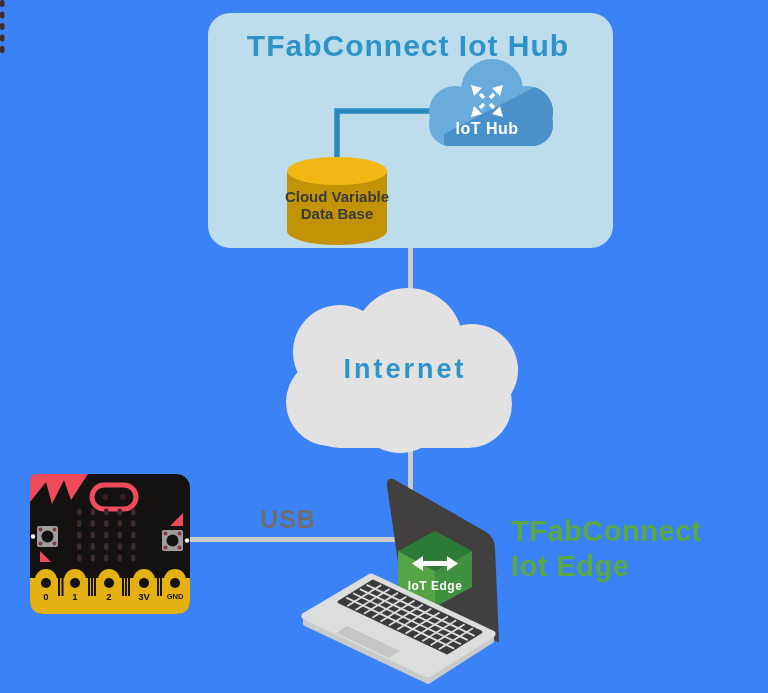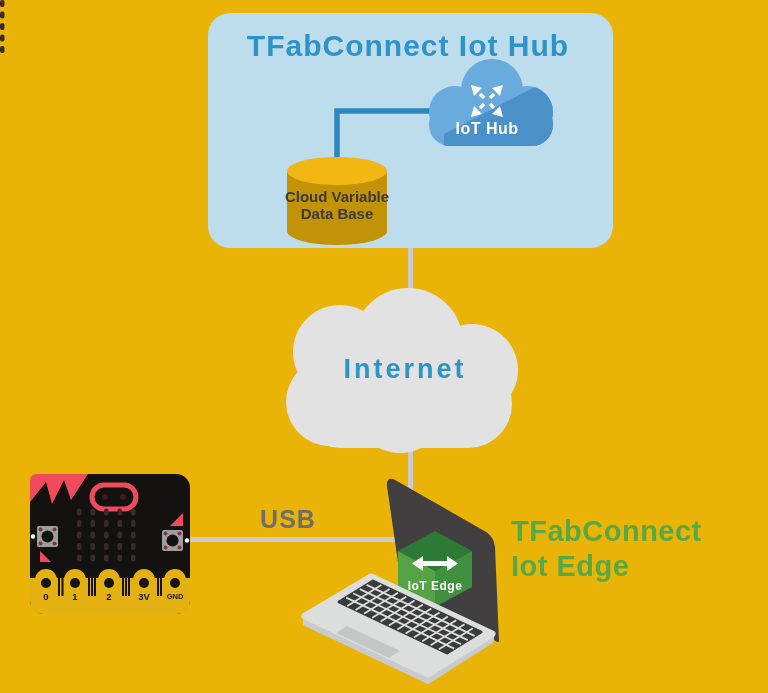--- a/index.html
+++ b/index.html
@@ -1,16 +1,16 @@
 <!DOCTYPE html>
 <html><head>
 <meta charset="utf-8">
 <style>
   html,body{margin:0;padding:0;background:#fff;}
-  .canvas{position:relative;width:768px;height:693px;background:#eab308;overflow:hidden;}
+  .canvas{position:relative;width:768px;height:693px;background:#3b82f6;overflow:hidden;}
   svg{position:absolute;left:0;top:0;}
   svg text{font-family:"Liberation Sans","DejaVu Sans",sans-serif;font-weight:bold;}
   .hub-title{font-size:30px;fill:#2e93c8;letter-spacing:1px;}
   .cloud-label{font-size:16px;fill:#ffffff;letter-spacing:0.5px;}
   .db-label{font-size:15px;fill:#3a3a3a;}
   .internet-label{font-size:27px;fill:#2e93c8;letter-spacing:3px;}
   .usb-label{font-size:25px;fill:#6e6e6e;letter-spacing:1px;}
   .edge-title{font-size:29px;fill:#58a944;letter-spacing:0.5px;}
   .cube-label{font-size:12px;fill:#ffffff;letter-spacing:0.5px;}
   .pin-label{font-size:9.5px;fill:#1a1512;}

